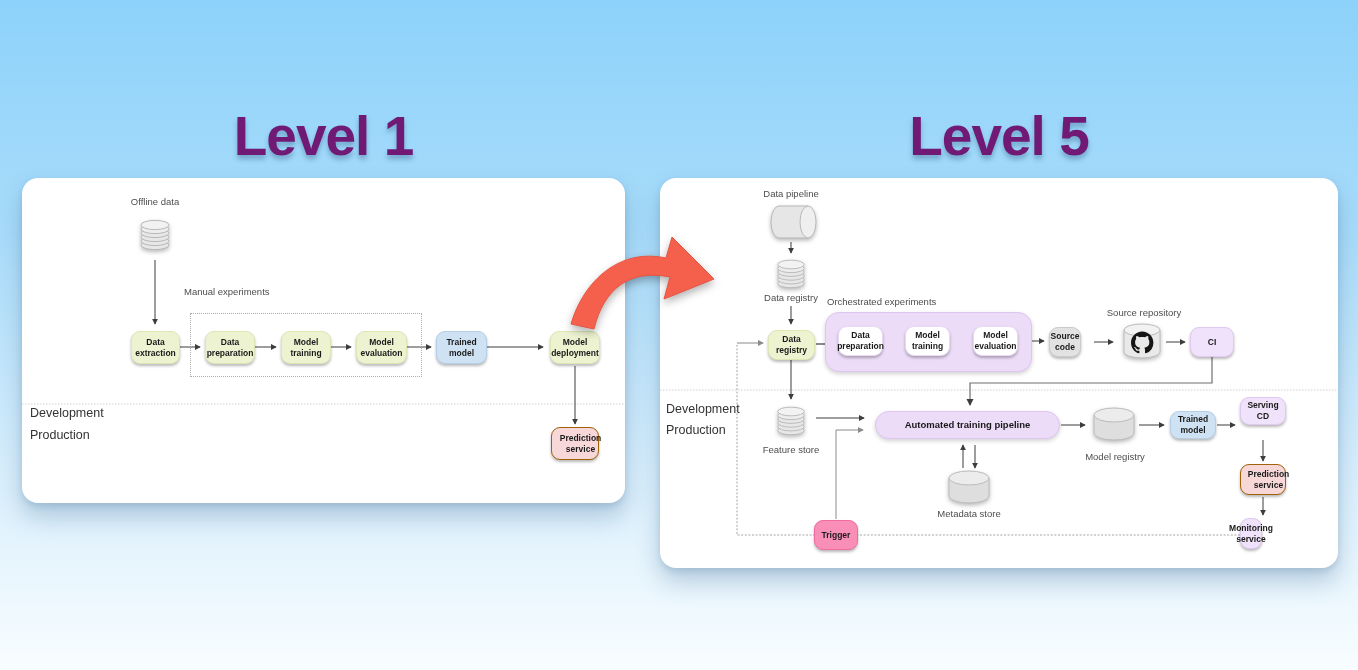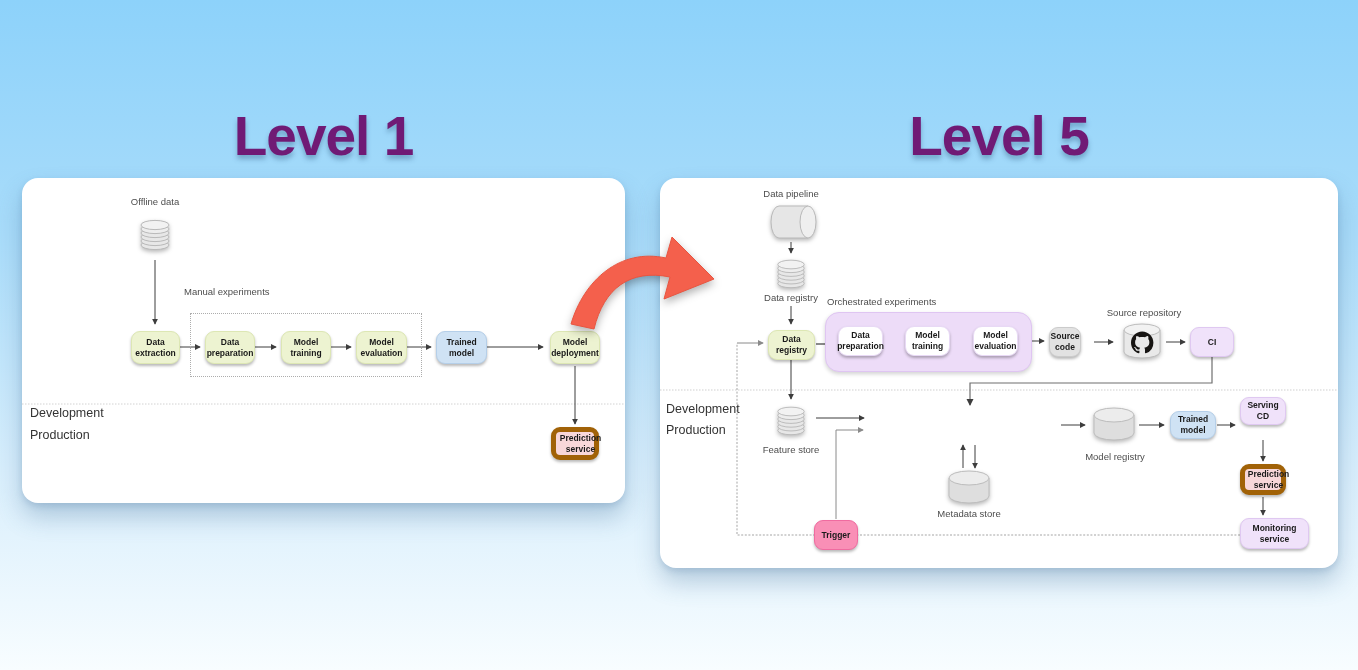--- a/index.html
+++ b/index.html
@@ -22,21 +22,21 @@
   #panel-l1{left:22px;top:178px;width:603px;height:325px;}
   #panel-l5{left:660px;top:178px;width:678px;height:390px;}
   .wires{position:absolute;left:0;top:0;pointer-events:none;}
   .node{
     position:absolute;border-radius:9px;display:flex;align-items:center;justify-content:center;
     text-align:center;font-weight:bold;font-size:8.5px;line-height:1.25;color:#1a1a1a;
     box-shadow:0 2px 3px rgba(0,0,0,.28);padding:1px;box-sizing:border-box;
   }
   .green{background:#edf3d1;border:1px solid #dde7b4;}
   .blue{background:#cfe2f4;border:1px solid #b5cfe9;}
-  .pink{background:#f8d7d9;border:5px solid #a16207;padding-left:12px;}
+  .pink{background:#f8d7d9;border:1px solid #a16207;padding-left:12px;}
   .lav{background:#f0e2fa;border:1px solid #dfc8f1;}
   .gray{background:#e2e2e2;border:1px solid #cbcbcb;}
   .hotpink{background:#f98fb6;border:1px solid #f06ba0;}
   .white{background:#ffffff;border:1px solid #e8d9f5;}
   .container-lav{
     position:absolute;background:#eddcf8;border:1px solid #dfc5f2;border-radius:14px;
     box-shadow:0 2px 4px rgba(0,0,0,.18);
   }
   .lbl{position:absolute;font-size:9.5px;color:#4d4d4d;}
   .lbl.c{text-align:center;}
@@ -185,35 +185,36 @@
       <ellipse cx="19" cy="29" rx="14" ry="4.6" fill="#e7e7e7"></ellipse>
       <ellipse cx="19" cy="25" rx="14" ry="4.6" fill="#e7e7e7"></ellipse>
       <ellipse cx="19" cy="21" rx="14" ry="4.6" fill="#e7e7e7"></ellipse>
       <ellipse cx="19" cy="17" rx="14" ry="4.6" fill="#e7e7e7"></ellipse>
       <ellipse cx="19" cy="13" rx="14" ry="4.6" fill="#ededed"></ellipse>
       <ellipse cx="19" cy="9" rx="14" ry="4.6" fill="#f2f2f2"></ellipse>
     </g>
   </svg>
   <div class="lbl c" style="left:71px;top:266px;width:120px;">Feature store</div>
 
+  <div class="node container-lav" style="left:215px;top:233px;width:185px;height:28px;border-radius:14px;font-size:9.5px;">Automated training pipeline</div>
 
   <svg class="icon" style="left:285px;top:292px;" width="48" height="36" viewBox="0 0 48 36">
     <path d="M4,8 v18 a20,7 0 0 0 40,0 V8" fill="#dedede" stroke="#bcbcbc"></path>
     <ellipse cx="24" cy="8" rx="20" ry="7" fill="#ececec" stroke="#bcbcbc"></ellipse>
   </svg>
   <div class="lbl c" style="left:249px;top:330px;width:120px;">Metadata store</div>
 
   <svg class="icon" style="left:430px;top:229px;" width="48" height="36" viewBox="0 0 48 36">
     <path d="M4,8 v18 a20,7 0 0 0 40,0 V8" fill="#dedede" stroke="#bcbcbc"></path>
     <ellipse cx="24" cy="8" rx="20" ry="7" fill="#ececec" stroke="#bcbcbc"></ellipse>
   </svg>
   <div class="lbl c" style="left:395px;top:273px;width:120px;">Model registry</div>
 
   <div class="node blue" style="left:510px;top:233px;width:46px;height:28px;">Trained model</div>
   <div class="node lav" style="left:580px;top:219px;width:46px;height:28px;">Serving CD</div>
   <div class="node pink" style="left:580px;top:286px;width:46px;height:31px;">Prediction service</div>
-  <div class="node lav" style="left:580px;top:340px;width:69px;height:31px;border-radius:9px;">Monitoring service</div>
+  <div class="node lav" style="left:580px;top:340px;width:22px;height:31px;border-radius:9px;">Monitoring service</div>
   <div class="node hotpink" style="left:154px;top:342px;width:44px;height:30px;">Trigger</div>
 </div>
 
 <svg id="orange-arrow" viewBox="0 0 152 108">
   <path d="M5,98 C18,54 54,22 100,32 L106,11 L148,53 L98,73 L104,51 C64,43 38,62 28,103 Z" fill="#f4604c" stroke="#e8543f" stroke-width="1"></path>
 </svg>
 
 </body></html>

